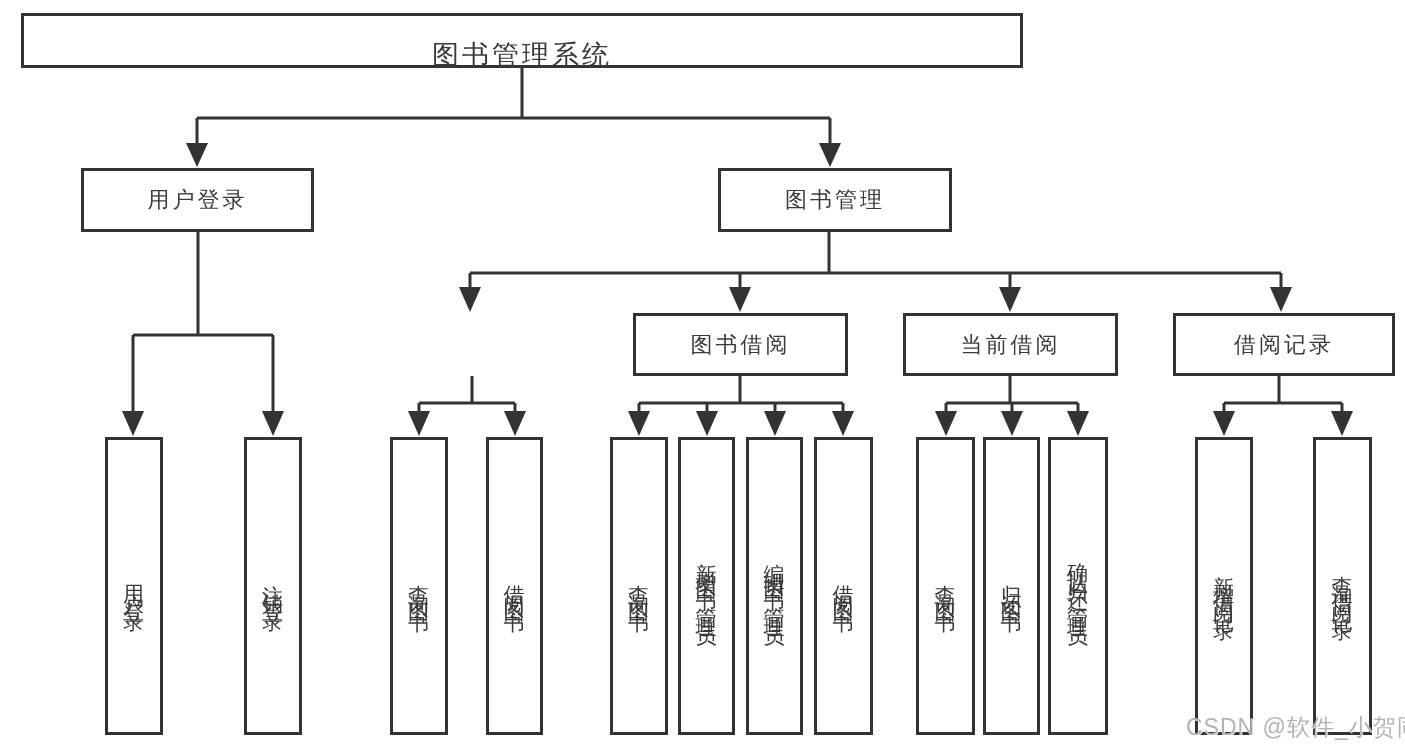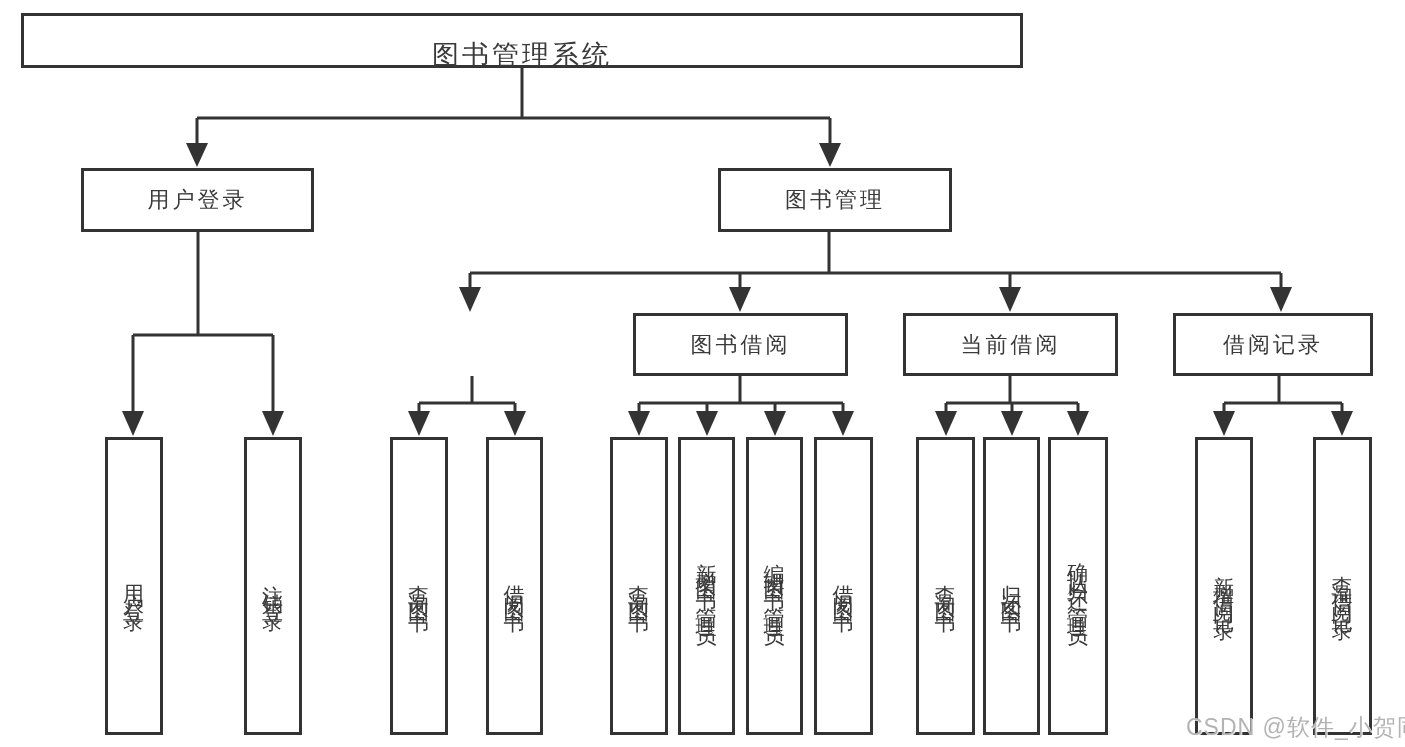--- a/index.html
+++ b/index.html
@@ -103,21 +103,21 @@
   <div class="node" style="left:712px; top:168px; width:234px; height:64px;margin-left:6px;">
     <span class="h-label">图书管理</span>
   </div>
 
   <div class="node" style="left:633px; top:313px; width:215px; height:63px;">
     <span class="h-label">图书借阅</span>
   </div>
   <div class="node" style="left:903px; top:313px; width:215px; height:63px;justify-content:center;">
     <span class="h-label">当前借阅</span>
   </div>
-  <div class="node" style="left:1173px; top:313px; width:200px; height:63px;">
+  <div class="node" style="left:1173px; top:313px; width:222px; height:63px;">
     <span class="h-label">借阅记录</span>
   </div>
 
   <div class="node leaf" style="left:105px; top:437px; width:58px; height:298px;">
     <span class="v-label">用户登录</span>
   </div>
   <div class="node leaf" style="left:244px; top:437px; width:58px; height:298px;">
     <span class="v-label">注销登录</span>
   </div>
 

